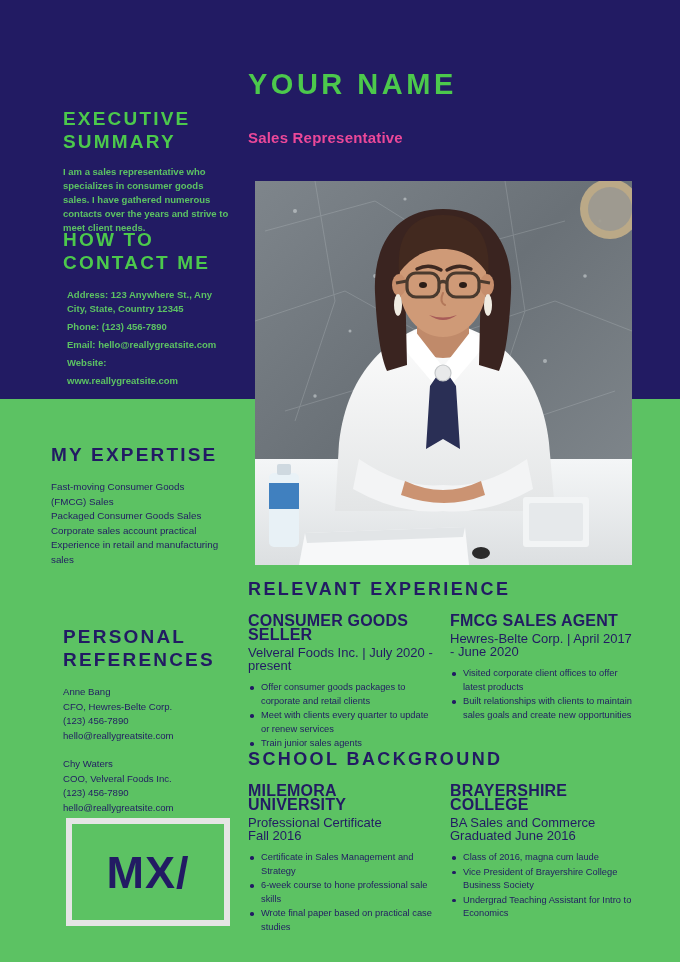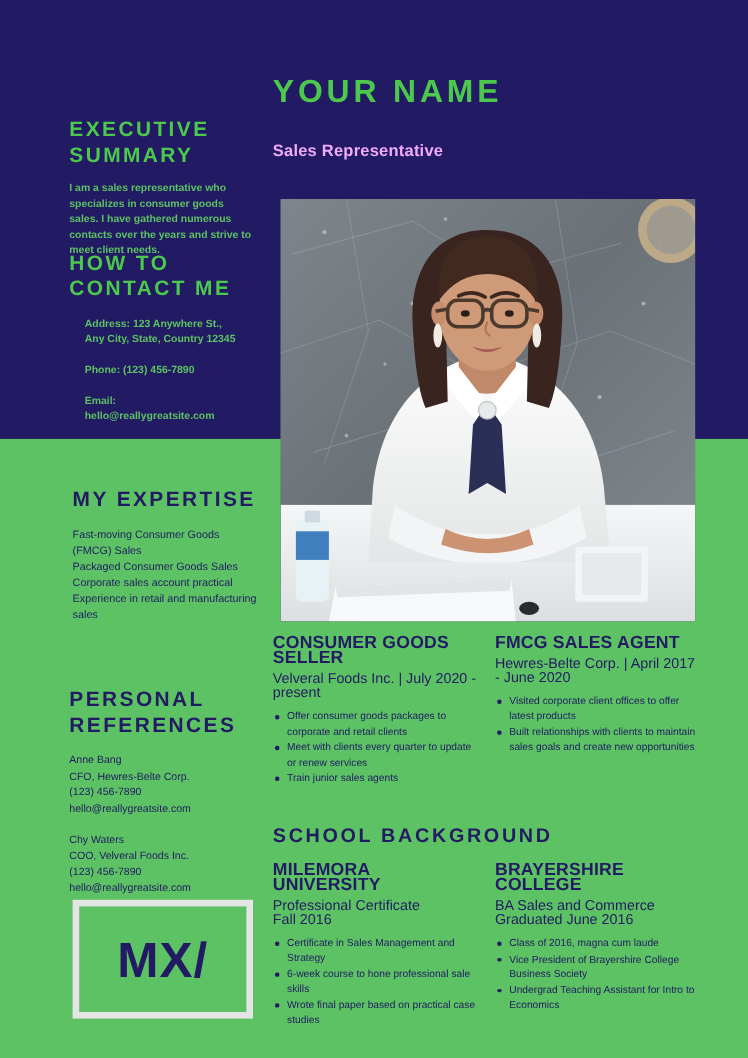--- a/index.html
+++ b/index.html
@@ -30,23 +30,23 @@
   .body-green{
     color:#5cc263;font-weight:bold;font-size:9.5px;line-height:14px;
   }
 
   #exec-summary{position:absolute;left:63px;top:65px;width:166px;margin-top:42px;}
   #exec-summary .title{margin:0 0 12px 0;}
   #exec-summary .txt{margin:0;}
 
   #contact{position:absolute;left:63px;top:228px;width:170px;}
   #contact .title{margin:0 0 14px 0;}
-  #contact .txt{margin:14px;}
-
-  #expertise{position:absolute;left:66px;top:443px;width:168px;}
+  #contact .txt{margin:4px;}
+
+  #expertise{position:absolute;left:51px;top:443px;width:168px;}
   #expertise .title{margin:0 0 14px 0;}
   #expertise ul{list-style:none;margin:0;padding:0;}
   #expertise li{color:#221b63;font-size:9.8px;line-height:14.5px;}
 
   #references{position:absolute;left:63px;top:625px;width:175px;}
   #references .title{margin:0 0 14px 0;}
   .ref-block{margin:0 0 14px 0;}
   .ref-block div{color:#221b63;font-size:9.6px;line-height:14.5px;}
 
   #logo{
@@ -59,21 +59,21 @@
     line-height:45px;font-family:"Liberation Sans", sans-serif;
   }
 
   
   #name-block{position:absolute;left:248px;top:60px;width:420px;}
   #name-block .name{
     color:#4cc94c;font-weight:bold;font-size:29px;line-height:49px;
     letter-spacing:3.5px;margin:0;text-transform:uppercase;
   }
   #name-block .role{
-    color:#f0abfc;font-weight:bold;font-size:15px;line-height:20px;
+    color:#ec4899;font-weight:bold;font-size:15px;line-height:20px;
     margin:19px 0 0 0;letter-spacing:0.2px;
   }
 
   
   #photo{
     position:absolute;left:255px;top:181px;width:377px;height:384px;
     overflow:hidden;background:#6e7479;
   }
   #photo svg{display:block;width:100%;height:100%;}
 
@@ -256,20 +256,21 @@
 
       <path d="M50 352 L210 346 L214 384 L44 384 Z" fill="#f7f8f9"></path>
       <path d="M50 352 L210 346 L208 356 L52 362 Z" fill="#e2e5e7"></path>
       <rect x="268" y="316" width="66" height="50" rx="3" fill="#f2f4f5"></rect>
       <rect x="274" y="322" width="54" height="38" rx="2" fill="#e6e9eb"></rect>
       <ellipse cx="226" cy="372" rx="9" ry="6" fill="#2b2b2b"></ellipse>
     </svg>
   </div>
 
   <div class="sect" id="experience">
+    <div class="h-navy title">Relevant Experience</div>
     <div class="cols">
         <div class="col">
           <div class="job-title">Consumer Goods Seller</div>
           <div class="job-meta">Velveral Foods Inc. | July 2020 - present</div>
           <ul>
             <li>Offer consumer goods packages to corporate and retail clients</li>
             <li>Meet with clients every quarter to update or renew services</li>
             <li>Train junior sales agents</li>
           </ul>
         </div>

